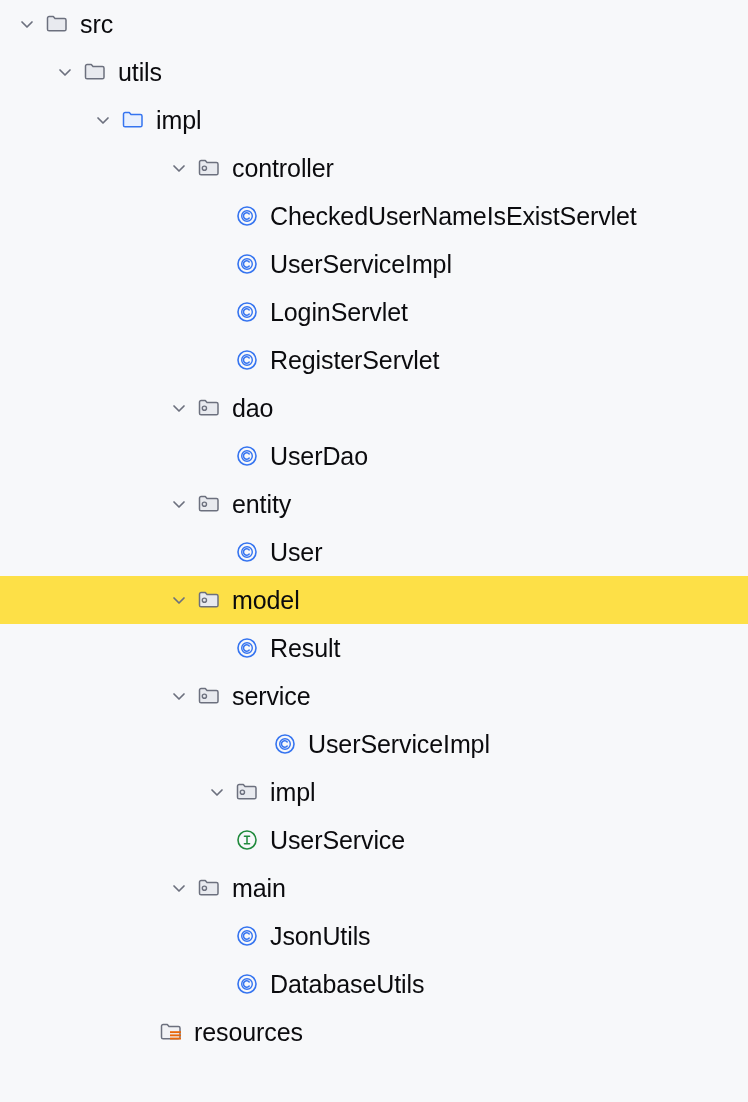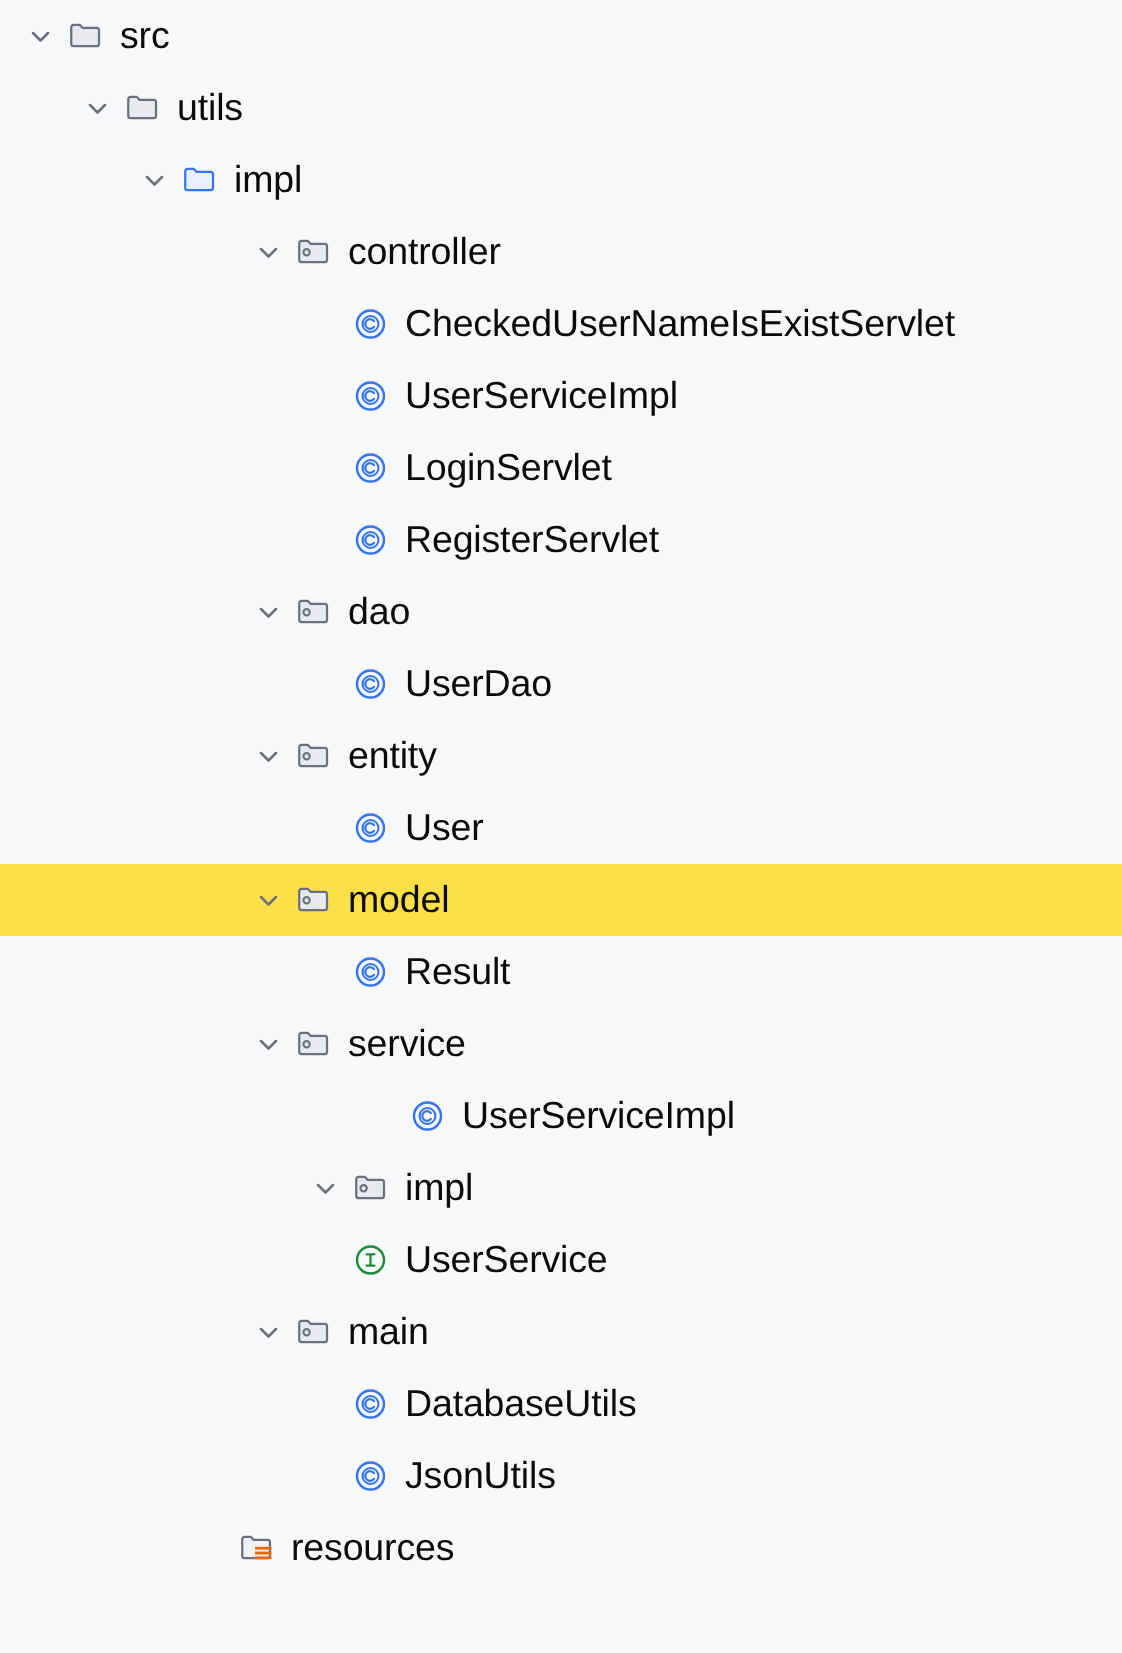--- a/index.html
+++ b/index.html
@@ -323,33 +323,33 @@
     <div class="row">
       <div class="indent" style="width: 202px;"></div>
       <span class="chevron empty"></span>
       <span class="icon">
         <svg xmlns="http://www.w3.org/2000/svg" width="24" height="24" viewBox="0 0 24 24">
           <circle cx="12" cy="12" r="9" fill="none" stroke="#3574f0" stroke-width="1.6"></circle>
           <circle cx="12" cy="12" r="5.3" fill="none" stroke="#3574f0" stroke-width="1.4"></circle>
           <path d="M14.2 10.0 a3.2 3.2 0 1 0 0 4.0" fill="none" stroke="#3574f0" stroke-width="1.5" stroke-linecap="round"></path>
         </svg>
       </span>
+      <span class="label">JsonUtils</span>
+    </div>
+    <div class="row">
+      <div class="indent" style="width: 202px;"></div>
+      <span class="chevron empty"></span>
+      <span class="icon">
+        <svg xmlns="http://www.w3.org/2000/svg" width="24" height="24" viewBox="0 0 24 24">
+          <circle cx="12" cy="12" r="9" fill="none" stroke="#3574f0" stroke-width="1.6"></circle>
+          <circle cx="12" cy="12" r="5.3" fill="none" stroke="#3574f0" stroke-width="1.4"></circle>
+          <path d="M14.2 10.0 a3.2 3.2 0 1 0 0 4.0" fill="none" stroke="#3574f0" stroke-width="1.5" stroke-linecap="round"></path>
+        </svg>
+      </span>
       <span class="label">DatabaseUtils</span>
-    </div>
-    <div class="row">
-      <div class="indent" style="width: 202px;"></div>
-      <span class="chevron empty"></span>
-      <span class="icon">
-        <svg xmlns="http://www.w3.org/2000/svg" width="24" height="24" viewBox="0 0 24 24">
-          <circle cx="12" cy="12" r="9" fill="none" stroke="#3574f0" stroke-width="1.6"></circle>
-          <circle cx="12" cy="12" r="5.3" fill="none" stroke="#3574f0" stroke-width="1.4"></circle>
-          <path d="M14.2 10.0 a3.2 3.2 0 1 0 0 4.0" fill="none" stroke="#3574f0" stroke-width="1.5" stroke-linecap="round"></path>
-        </svg>
-      </span>
-      <span class="label">JsonUtils</span>
     </div>
     <div class="row">
       <div class="indent" style="width: 126px;"></div>
       <span class="chevron empty"></span>
       <span class="icon">
         <svg xmlns="http://www.w3.org/2000/svg" width="24" height="24" viewBox="0 0 24 24">
           <path d="M2.5 6.2 a1.6 1.6 0 0 1 1.6-1.6 h4.2 l1.7 1.9 h9.4 a1.6 1.6 0 0 1 1.6 1.6 v9.1 a1.6 1.6 0 0 1 -1.6 1.6 h-15.3 a1.6 1.6 0 0 1 -1.6 -1.6 z" fill="#f1f2f5" stroke="#6c707e" stroke-width="1.5" stroke-linejoin="round"></path>
           <rect x="11" y="11.2" width="11" height="1.9" fill="#e8680a"></rect>
           <rect x="11" y="14.4" width="11" height="1.9" fill="#e8680a"></rect>
           <rect x="11" y="17.6" width="11" height="1.9" fill="#e8680a"></rect>

